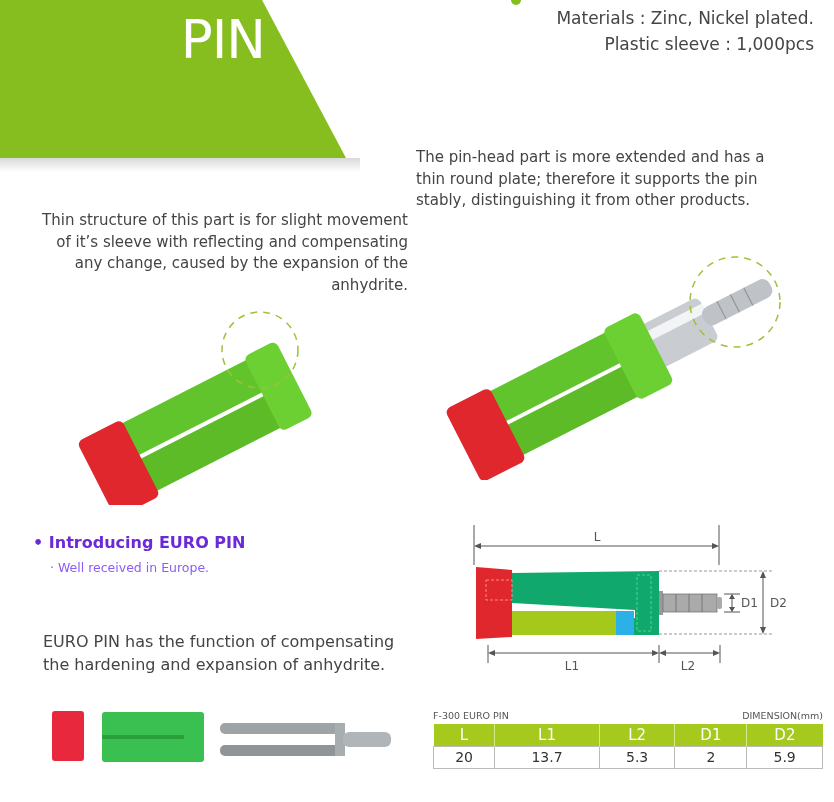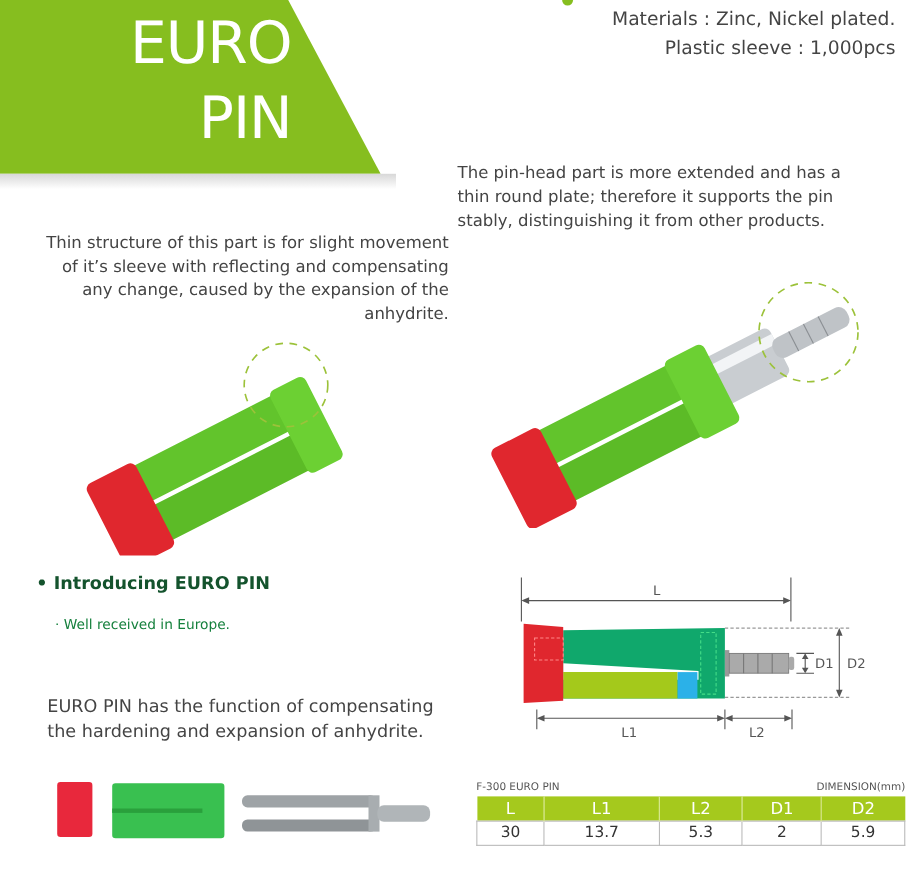--- a/index.html
+++ b/index.html
@@ -19,43 +19,42 @@
   }
   .dot { position: absolute; left: 511px; top: -5px; width: 10px; height: 10px; border-radius: 50%; background: #86be1f; }
   .specs {
     position: absolute; right: 20px; top: 6px; text-align: right;
     font-size: 17px; line-height: 25.5px; color: #444;
   }
   .para { position: absolute; font-size: 15px; line-height: 21.5px; color: #444; }
   .p-right { left: 416px; top: 147px; width: 360px; }
   .p-left { left: 28px; top: 210px; width: 380px; text-align: right; }
   .intro-title {
-    position: absolute; left: 33px; top: 520px; font-size: 16px; font-weight: bold; color: #14532d;
+    position: absolute; left: 33px; top: 533px; font-size: 16px; font-weight: bold; color: #6d28d9;
   }
-  .bullets { position: absolute; left: 50px; top: 559px; font-size: 12.5px; line-height: 17.5px; color: #15803d; }
+  .bullets { position: absolute; left: 50px; top: 559px; font-size: 12.5px; line-height: 17.5px; color: #8b5cf6; }
   .bullets div { padding-left: 11px; text-indent: -11px; width: 360px; }
   .p-intro { left: 43px; top: 630px; width: 370px; font-size: 16px; line-height: 23px; }
   .img-area { position: absolute; }
   .table-wrap { position: absolute; left: 433px; top: 710px; width: 390px; }
   .table-caption { display: flex; justify-content: space-between; font-size: 9.5px; color: #555; margin-bottom: 3px; }
   table { width: 100%; border-collapse: collapse; }
   th { background: #a5c91d; color: #fff; font-weight: normal; font-size: 15px; height: 22px; border-right: 1px solid #d6e68a; }
   th:last-child { border-right: none; }
   td { border: 1px solid #bbb; text-align: center; font-size: 14px; height: 22px; color: #333; }
   .diagram-text { font-family: "DejaVu Sans", sans-serif; font-size: 12px; fill: #555; }
 </style>
 </head>
 <body>
 
 <svg class="banner" viewBox="0 0 350 160">
   <polygon points="0,0 262,0 346,158 0,158" fill="#86be1f"></polygon>
 </svg>
 <div class="banner-shadow"></div>
 <div class="banner-title">
-  <div>EURO</div>
   <div>PIN</div>
 </div>
 
 <div class="dot"></div>
 
 <div class="specs">
   <div>Materials : Zinc, Nickel plated.</div>
   <div>Plastic sleeve : 1,000pcs</div>
 </div>
 
@@ -165,21 +164,21 @@
       <tr>
         <th>L</th>
         <th>L1</th>
         <th>L2</th>
         <th>D1</th>
         <th>D2</th>
       </tr>
     </thead>
     <tbody>
       <tr>
-        <td>30</td>
+        <td>20</td>
         <td>13.7</td>
         <td>5.3</td>
         <td>2</td>
         <td>5.9</td>
       </tr>
     </tbody>
   </table>
 </div>
 
 </body></html>

